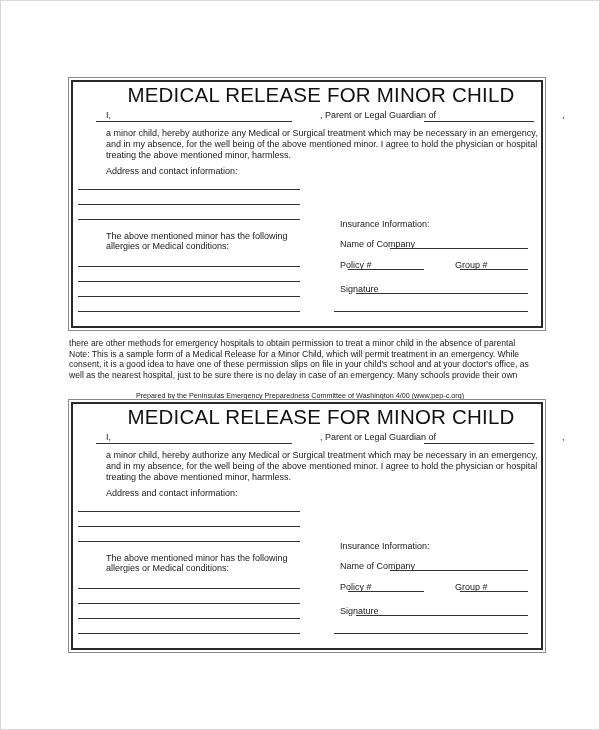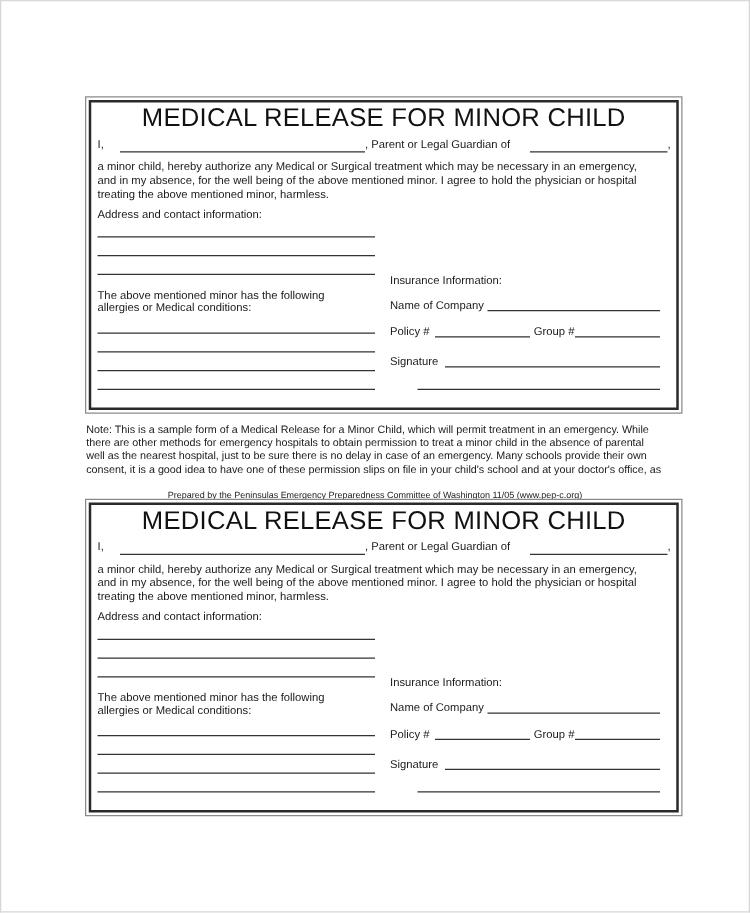--- a/index.html
+++ b/index.html
@@ -5,21 +5,21 @@
   html, body { margin: 0; padding: 0; background: #ffffff; }
   body { width: 600px; height: 730px; position: relative; overflow: hidden;
          font-family: "Liberation Sans", sans-serif; color: #111; }
   .page { position: absolute; left: 0; top: 0; width: 598px; height: 728px;
           border: 1px solid #d6d6d6; border-top-color: #d9d9d9; }
   .form { position: absolute; left: 68px; width: 478px; height: 254px; }
   .outer { position: absolute; left: 0; top: 0; right: 0; bottom: 0;
            border: 1px solid #8a8a8a; }
   .inner { position: absolute; left: 3px; top: 3px; right: 3px; bottom: 3px;
            border: 2px solid #2a2a2a; }
-  .abs { position: absolute; white-space: nowrap; }
+  .abs { position: absolute; white-space: nowrap; padding-left: 28px; }
   .title { left: 0; right: 0; text-align: center; font-size: 20.5px; letter-spacing: 0.2px; color: #111; }
   .txt { font-size: 9px; color: #1a1a1a; }
   .line { position: absolute; height: 0; border-top: 1px solid #333; }
   .note { position: absolute; left: 69px; width: 480px; font-size: 8.6px; line-height: 10.6px; color: #1a1a1a; }
   .note p { margin: 0; white-space: nowrap; }
   .prepared { position: absolute; left: 0; width: 600px; text-align: center; font-size: 7.2px; color: #222; }
 </style>
 </head>
 <body>
 
@@ -59,26 +59,26 @@
   <div class="abs txt" style="left:244px; top:183px;">Policy #</div>
   <div class="line" style="left:280px; width:76px; top:192px;"></div>
   <div class="abs txt" style="left:359px; top:183px;">Group #</div>
   <div class="line" style="left:392px; width:68px; top:192px;"></div>
   <div class="abs txt" style="left:244px; top:207px;">Signature</div>
   <div class="line" style="left:288px; width:172px; top:216px;"></div>
   <div class="line" style="left:266px; width:194px; top:234px;"></div>
 </div>
 
 <div class="note" style="top:338px;">
+  <p>there are other methods for emergency hospitals to obtain permission to treat a minor child in the absence of parental</p>
   <p>Note: This is a sample form of a Medical Release for a Minor Child, which will permit treatment in an emergency. While</p>
-  <p>there are other methods for emergency hospitals to obtain permission to treat a minor child in the absence of parental</p>
+  <p>consent, it is a good idea to have one of these permission slips on file in your child's school and at your doctor's office, as</p>
   <p>well as the nearest hospital, just to be sure there is no delay in case of an emergency. Many schools provide their own</p>
-  <p>consent, it is a good idea to have one of these permission slips on file in your child's school and at your doctor's office, as</p>
 </div>
-<div class="prepared" style="top:391px;">Prepared by the Peninsulas Emergency Preparedness Committee of Washington 11/05 (www.pep-c.org)</div>
+<div class="prepared" style="top:391px;">Prepared by the Peninsulas Emergency Preparedness Committee of Washington 4/00 (www.pep-c.org)</div>
 
 <div class="form" style="top:399px;">
   <div class="outer"></div>
   <div class="inner"></div>
 
   <div class="abs title" style="top:6px;">MEDICAL RELEASE FOR MINOR CHILD</div>
 
   <div class="abs txt" style="left:10px; top:33px;">I,</div>
   <div class="line" style="left:28px; width:196px; top:44px;"></div>
   <div class="abs txt" style="left:224px; top:33px;">, Parent or Legal Guardian of</div>

